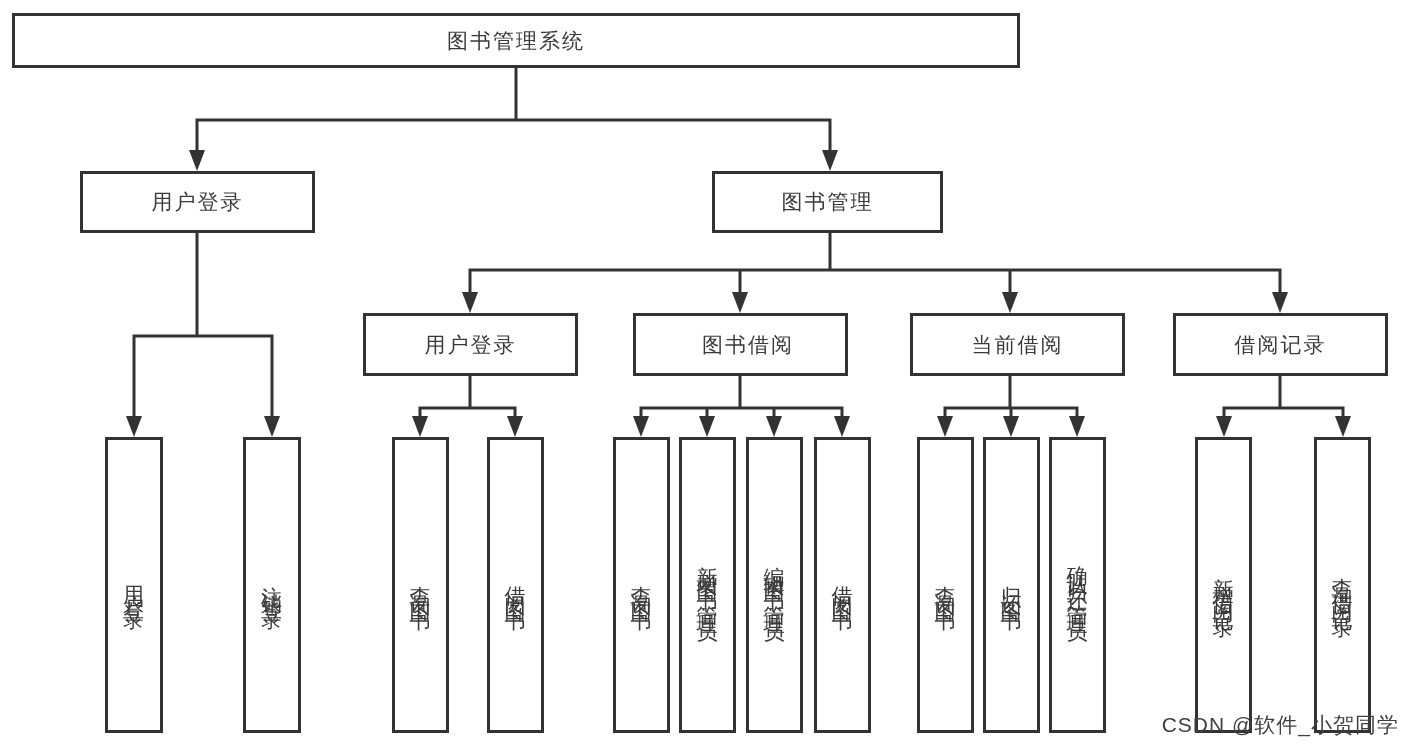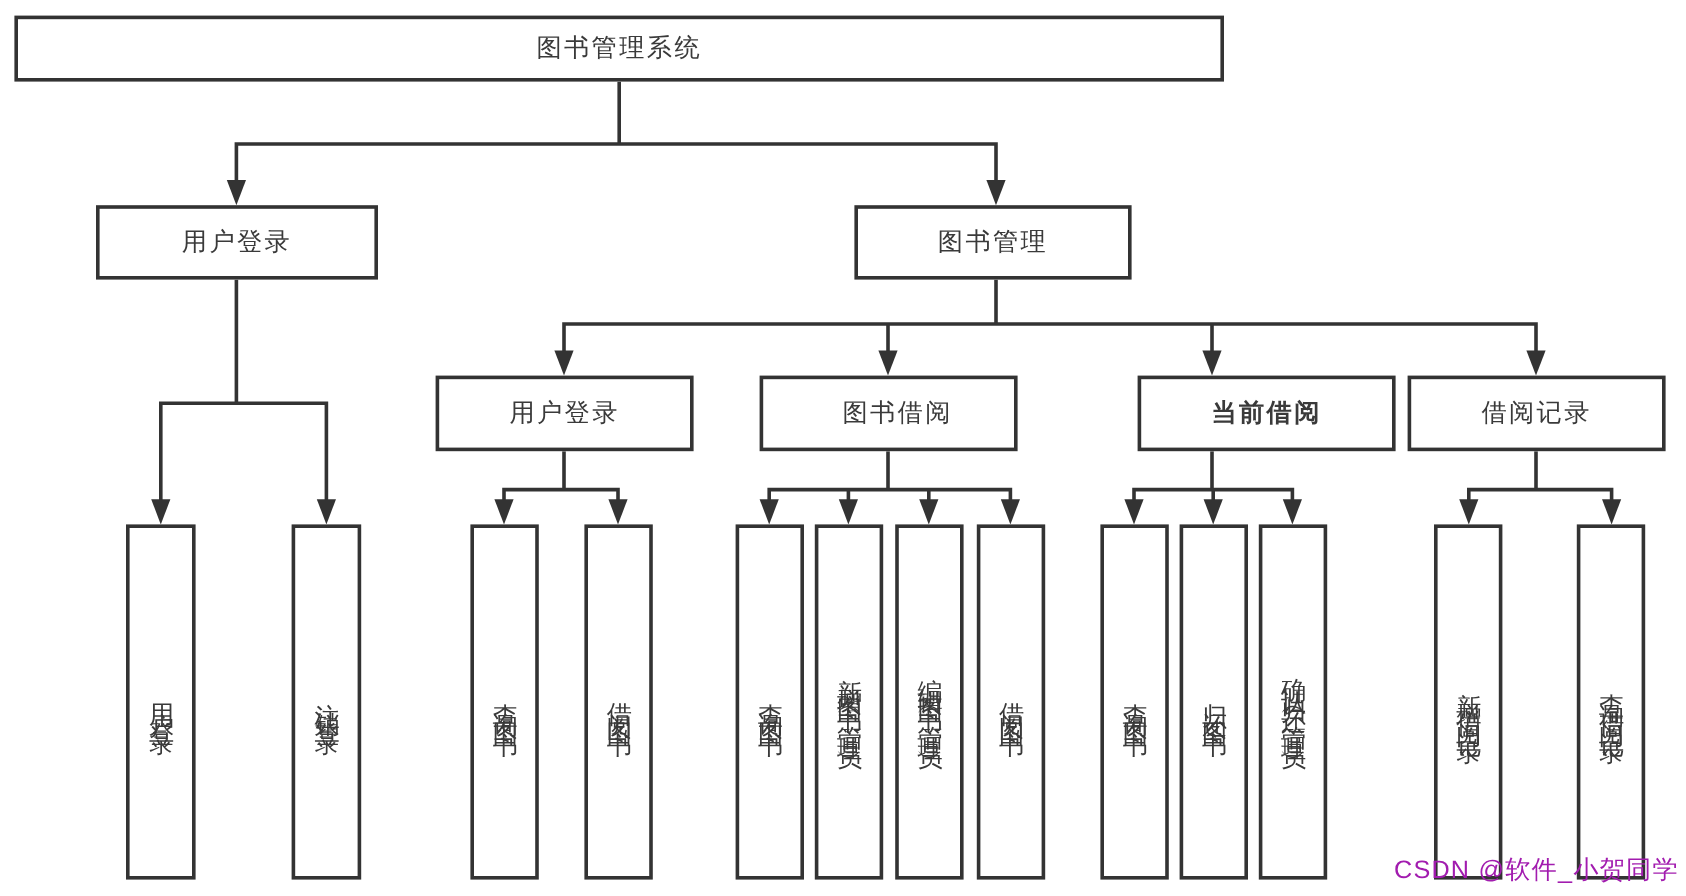--- a/index.html
+++ b/index.html
@@ -44,21 +44,21 @@
   }
 
   .root-box   { left: 12px;  top: 13px;  width: 1008px; height: 55px; }
 
   .lvl2-user  { left: 80px;  top: 171px; width: 235px; height: 62px; }
   .lvl2-book  { left: 712px; top: 171px; width: 231px; height: 62px; }
 
   .lvl3       { top: 313px; width: 215px; height: 63px; }
   .g-newbook  { left: 363px; }
   .g-borrow   { left: 633px; padding-left: 15px; }
-  .g-current  { left: 948px; font-weight: bold; }
+  .g-current  { left: 910px; }
   .g-records  { left: 1173px; }
 
   .leaf       { top: 437px; width: 57px; height: 296px; position: absolute; }
   .leaf-user-login   { left: 105px; width: 58px; }
   .leaf-logout       { left: 243px; width: 58px; }
   .leaf-nb-query     { left: 392px; }
   .leaf-nb-borrow    { left: 487px; }
   .leaf-bb-query     { left: 613px; }
   .leaf-bb-add       { left: 679px; }
   .leaf-bb-edit      { left: 746px; }
@@ -67,21 +67,21 @@
   .leaf-cb-return    { left: 983px; }
   .leaf-cb-confirm   { left: 1049px; }
   .leaf-br-add       { left: 1195px; }
   .leaf-br-query     { left: 1314px; }
 
   .watermark {
     position: absolute;
     right: 6px;
     bottom: 8px;
     font-size: 21px;
-    color: #a21caf;
+    color: #404040;
     letter-spacing: 1px;
     white-space: nowrap;
   }
 </style>
 </head>
 <body>
 
 <div class="canvas">
 
   <svg class="connectors" viewBox="0 0 1405 747" xmlns="http://www.w3.org/2000/svg">

